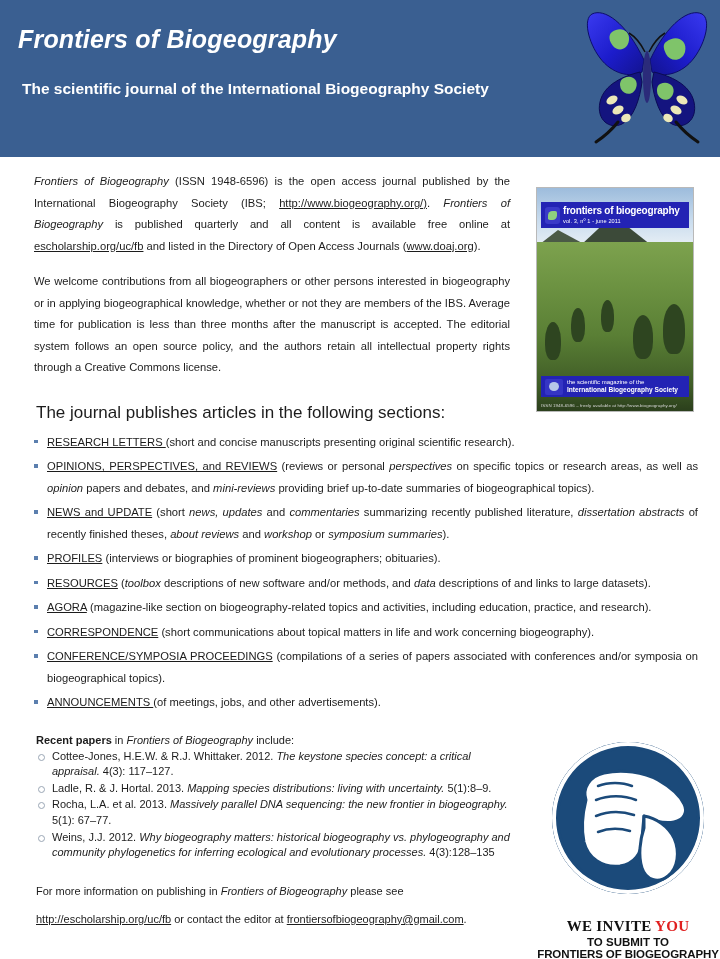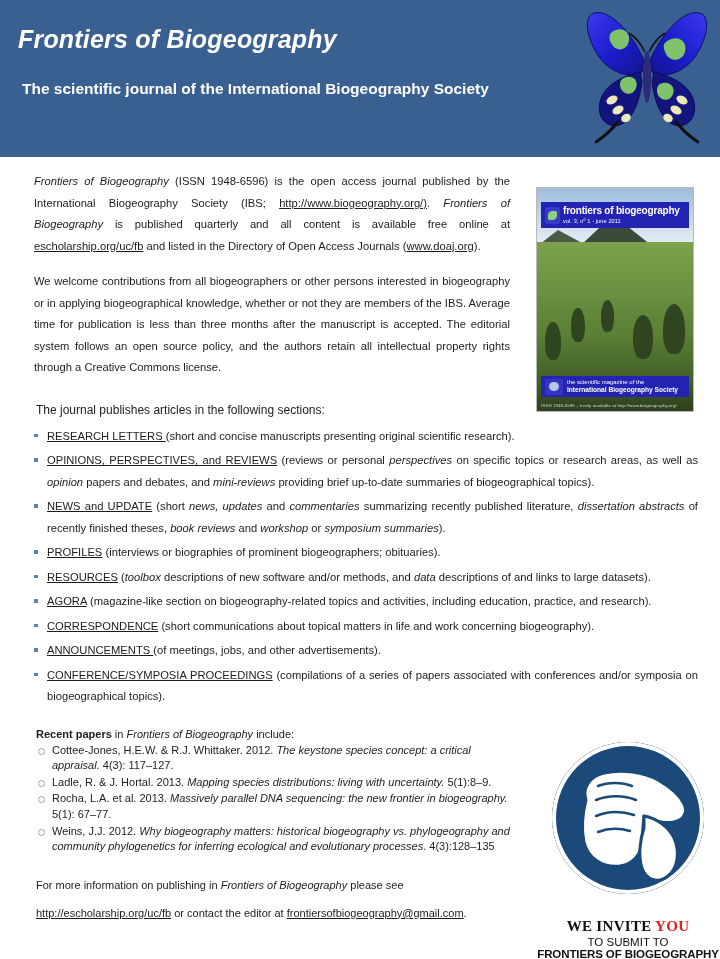--- a/index.html
+++ b/index.html
@@ -127,21 +127,21 @@
     background:#b8c8e8; border-radius:50%;
   }
   .cover-issn {
     position:absolute; left:4px; bottom:3px; right:4px;
     font-size:4.4px; color:#d8d8d8; letter-spacing:.1px;
     white-space:nowrap; overflow:hidden;
   }
 
   
   .sections-intro {
-    font-size: 12px; margin: 24px 0 9px 6px; color:#1c1c1c;
+    font-size: 17px; margin: 24px 0 9px 6px; color:#1c1c1c;
   }
   ul.sections { list-style: none; margin: 0; padding: 0; }
   ul.sections > li {
     position: relative;
     font-size: 11.2px;
     line-height: 1.92;
     text-align: justify;
     padding-left: 17px;
     margin-bottom: 3px;
     width: 668px;
@@ -204,21 +204,21 @@
     box-shadow: inset 0 0 0 4px #ffffff, inset 0 0 0 7px #1b4a7a;
   }
   .hand-svg { position:absolute; left:0; top:0; }
   .invite-l1 {
     margin-top: 24px;
     font-size: 15px; font-weight: bold; letter-spacing: .3px;
     color: #111111;
     font-family: Liberation Serif, serif;
   }
   .invite-l1 .you { color: #e02020; }
-  .invite-l2 { font-size: 11.5px; font-weight: normal; color:#111111; margin-top:1px; }
+  .invite-l2 { font-size: 11.5px; font-weight: bold; color:#111111; margin-top:1px; }
   .invite-l3 { font-size: 11.5px; font-weight: bold; color:#111111; letter-spacing:-.1px; }
 </style>
 </head>
 <body>
 
 <div class="header">
   <div class="header-text">
     <div class="journal-title">Frontiers of Biogeography</div>
     <div class="journal-subtitle">The scientific journal of the International Biogeography Society</div>
   </div>
@@ -297,27 +297,27 @@
     <em>Frontiers of Biogeography</em><span> (ISSN 1948-6596) is the open access journal published by the International Biogeography Society (IBS; </span><a class="lnk" href="#">http://www.biogeography.org/)</a><span>. </span><em>Frontiers of Biogeography</em><span> is published quarterly and all content is available free online at </span><a class="lnk" href="#">escholarship.org/uc/fb</a><span> and listed in the Directory of Open Access Journals (</span><a class="lnk" href="#">www.doaj.org</a><span>).</span>
   </p>
 
   <p class="para">We welcome contributions from all biogeographers or other persons interested in biogeography or in applying biogeographical knowledge, whether or not they are members of the IBS. Average time for publication is less than three months after the manuscript is accepted. The editorial system follows an open source policy, and the authors retain all intellectual property rights through a Creative Commons license.</p>
 
   <div class="sections-intro">The journal publishes articles in the following sections:</div>
 
   <ul class="sections">
     <li><span class="sec-name">RESEARCH LETTERS </span><span>(short and concise manuscripts presenting original scientific research).</span></li>
     <li><span class="sec-name">OPINIONS, PERSPECTIVES, and REVIEWS</span><span> (reviews or personal <em>perspectives</em> on specific topics or research areas, as well as <em>opinion</em> papers and debates, and <em>mini-reviews</em> providing brief up-to-date summaries of biogeographical topics).</span></li>
-    <li><span class="sec-name">NEWS and UPDATE</span><span> (short <em>news, updates</em> and <em>commentaries</em> summarizing recently published literature, <em>dissertation abstracts</em> of recently finished theses, <em>book reviews</em> and <em>workshop</em> or <em>symposium summaries</em>).</span></li>
+    <li><span class="sec-name">NEWS and UPDATE</span><span> (short <em>news, updates</em> and <em>commentaries</em> summarizing recently published literature, <em>dissertation abstracts</em> of recently finished theses, <em>about reviews</em> and <em>workshop</em> or <em>symposium summaries</em>).</span></li>
     <li><span class="sec-name">PROFILES</span><span> (interviews or biographies of prominent biogeographers; obituaries).</span></li>
     <li><span class="sec-name">RESOURCES</span><span> (<em>toolbox</em> descriptions of new software and/or methods, and <em>data</em> descriptions of and links to large datasets).</span></li>
     <li><span class="sec-name">AGORA</span><span> (magazine-like section on biogeography-related topics and activities, including education, practice, and research).</span></li>
     <li><span class="sec-name">CORRESPONDENCE</span><span> (short communications about topical matters in life and work concerning biogeography).</span></li>
+    <li><span class="sec-name">CONFERENCE/SYMPOSIA PROCEEDINGS</span><span> (compilations of a series of papers associated with conferences and/or symposia on biogeographical topics).</span></li>
     <li><span class="sec-name">ANNOUNCEMENTS </span><span>(of meetings, jobs, and other advertisements).</span></li>
-    <li><span class="sec-name">CONFERENCE/SYMPOSIA PROCEEDINGS</span><span> (compilations of a series of papers associated with conferences and/or symposia on biogeographical topics).</span></li>
   </ul>
 
   <div class="recent-head"><b>Recent papers</b> in <em>Frontiers of Biogeography</em> include:</div>
 
   <ul class="papers">
     <li>Cottee-Jones, H.E.W. &amp; R.J. Whittaker. 2012. <em>The keystone species concept: a critical appraisal.</em> 4(3): 117–127.</li>
     <li>Ladle, R. &amp; J. Hortal. 2013. <em>Mapping species distributions: living with uncertainty.</em> 5(1):8–9.</li>
     <li>Rocha, L.A. et al. 2013. <em>Massively parallel DNA sequencing: the new frontier in biogeography.</em> 5(1): 67–77.</li>
     <li>Weins, J.J. 2012. <em>Why biogeography matters: historical biogeography vs. phylogeography and community phylogenetics for inferring ecological and evolutionary processes.</em> 4(3):128–135</li>
   </ul>

